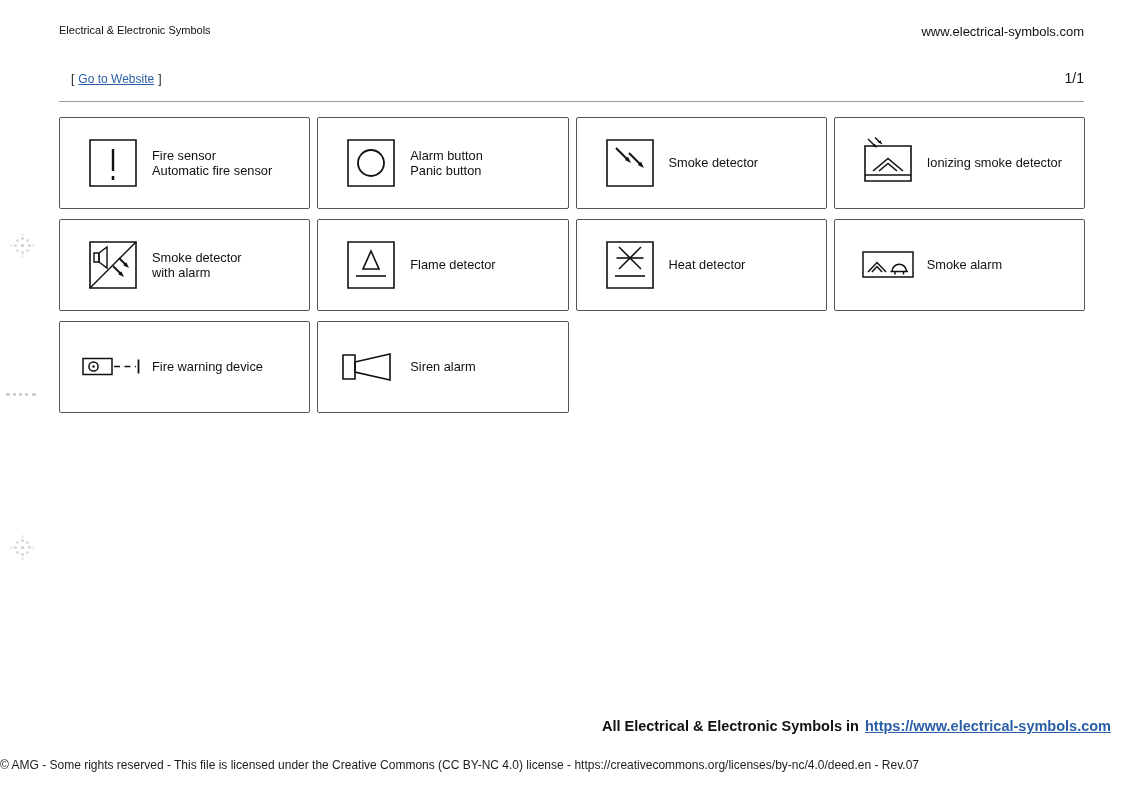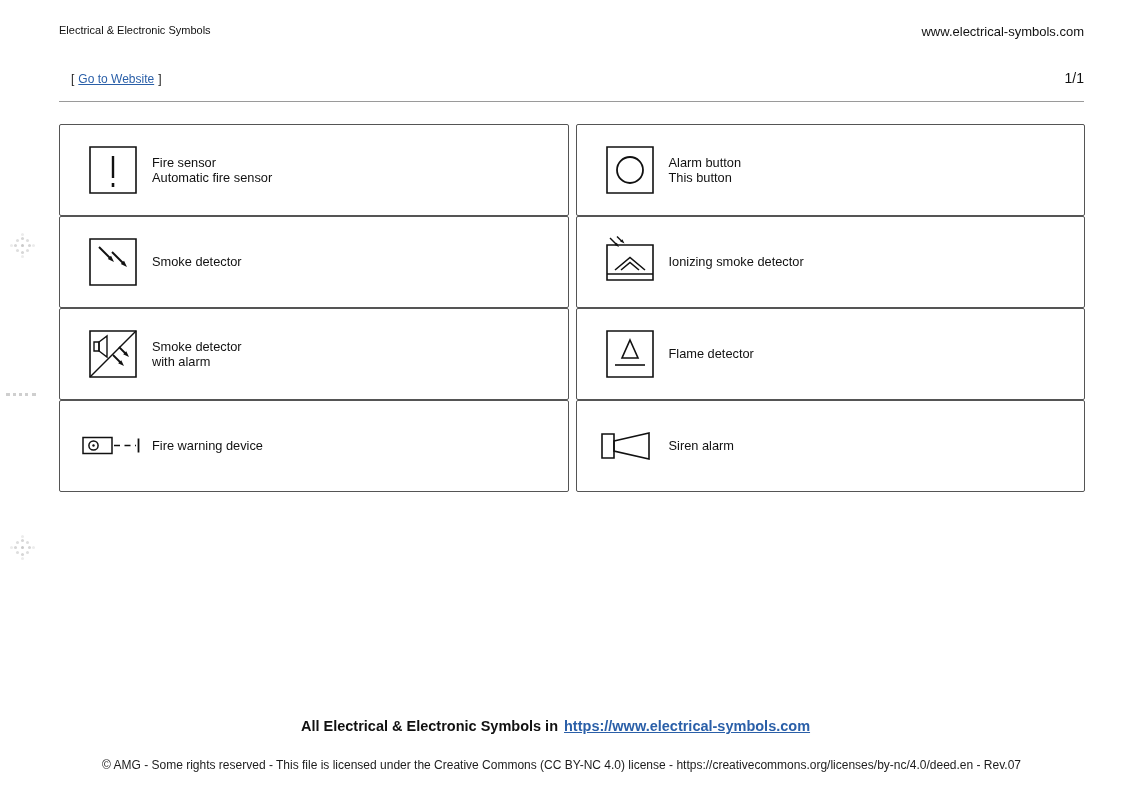--- a/index.html
+++ b/index.html
@@ -19,36 +19,36 @@
   .titlebar{position:absolute;left:59px;right:39px;top:70px;display:flex;align-items:baseline;}
   .page-title{font-size:19px;font-weight:bold;letter-spacing:.2px;}
   .goto-wrap{margin-left:12px;font-size:12px;}
   .goto-wrap .bracket{color:#222;}
   .goto-link{color:var(--link);text-decoration:underline;margin:0 4px;cursor:pointer;}
   .page-indicator{margin-left:auto;font-size:14px;}
   .rule{position:absolute;left:59px;right:39px;top:101px;border-top:1px solid #9a9a9a;}
 
   .grid{
     position:absolute;left:59px;top:117px;width:1026px;
-    display:grid;grid-template-columns:repeat(2,1fr);
-    gap:0 7px;grid-auto-rows:92px;margin-top:7px;
+    display:grid;grid-template-columns:repeat(4,1fr);
+    gap:10px 7px;grid-auto-rows:92px;
   }
   .card{
     border:1px solid var(--border);border-radius:2px;background:#fff;
     display:flex;align-items:center;padding-left:14px;
   }
   .icon-wrap{width:78px;display:flex;justify-content:center;align-items:center;flex:none;}
   .card-label{font-size:12.8px;line-height:1.18;white-space:pre-line;}
 
   svg{display:block;}
   svg *{vector-effect:non-scaling-stroke;}
 
-  .footer-line{position:absolute;left:0;right:12px;top:718px;text-align:center;font-size:14.5px;font-weight:bold;}
+  .footer-line{position:absolute;left:0;right:12px;top:718px;text-align:right;font-size:14.5px;font-weight:bold;}
   .footer-link{color:var(--link);text-decoration:underline;cursor:pointer;margin-left:6px;}
-  .copyright{position:absolute;left:0;right:0;top:758px;text-align:center;font-size:12px;color:#1c1c1c;font-weight:normal;}
+  .copyright{position:absolute;left:0;right:0;top:758px;text-align:left;font-size:12px;color:#1c1c1c;font-weight:normal;}
 
   .dotburst{position:absolute;width:26px;height:26px;pointer-events:none;}
   .dotburst i{
     position:absolute;left:12px;top:12px;width:3px;height:3px;border-radius:50%;background:#c9c9c9;
     box-shadow:
       7px 0 0 #d6d6d6,-7px 0 0 #d6d6d6,0 7px 0 #d6d6d6,0 -7px 0 #d6d6d6,
       5px 5px 0 #dedede,-5px 5px 0 #dedede,5px -5px 0 #dedede,-5px -5px 0 #dedede,
       11px 0 0 #ececec,-11px 0 0 #ececec,0 11px 0 #ececec,0 -11px 0 #ececec;
   }
   .dotline{position:absolute;width:30px;border-top:3px dotted #cfcfcf;pointer-events:none;}
@@ -82,21 +82,21 @@
   </div>
 
   <div class="card">
     <span class="icon-wrap">
       <svg width="52" height="52" viewBox="0 0 52 52" fill="none" stroke="#111" stroke-width="1.6">
         <rect x="3" y="3" width="46" height="46"></rect>
         <circle cx="26" cy="26" r="13" stroke-width="1.8"></circle>
       </svg>
     </span>
     <span class="card-label">Alarm button
-This button</span>
+Panic button</span>
   </div>
 
   <div class="card">
     <span class="icon-wrap">
       <svg width="52" height="52" viewBox="0 0 52 52" fill="none" stroke="#111" stroke-width="1.6">
         <rect x="3" y="3" width="46" height="46"></rect>
         <line x1="12" y1="11" x2="23.5" y2="22.5" stroke-width="2"></line>
         <polygon points="27,26 24,19.8 20.8,23" fill="#111" stroke="none"></polygon>
         <line x1="25" y1="16" x2="36.5" y2="27.5" stroke-width="2"></line>
         <polygon points="40,31 37,24.8 33.8,28" fill="#111" stroke="none"></polygon>
@@ -142,21 +142,47 @@
     <span class="icon-wrap">
       <svg width="52" height="52" viewBox="0 0 52 52" fill="none" stroke="#111" stroke-width="1.6">
         <rect x="3" y="3" width="46" height="46"></rect>
         <path d="M26,12 L34,30 L18,30 Z"></path>
         <line x1="11" y1="37" x2="41" y2="37"></line>
       </svg>
     </span>
     <span class="card-label">Flame detector</span>
   </div>
 
-
+  <div class="card">
+    <span class="icon-wrap">
+      <svg width="52" height="52" viewBox="0 0 52 52" fill="none" stroke="#111" stroke-width="1.6">
+        <rect x="3" y="3" width="46" height="46"></rect>
+        <line x1="15" y1="8" x2="37" y2="30"></line>
+        <line x1="37" y1="8" x2="15" y2="30"></line>
+        <line x1="12.5" y1="19" x2="39.5" y2="19"></line>
+        <line x1="11" y1="37" x2="41" y2="37"></line>
+      </svg>
+    </span>
+    <span class="card-label">Heat detector</span>
+  </div>
+
+  <div class="card">
+    <span class="icon-wrap">
+      <svg width="56" height="52" viewBox="0 0 56 52" fill="none" stroke="#111" stroke-width="1.5">
+        <rect x="3" y="13" width="50" height="25"></rect>
+        <polyline points="8,33 17,23.5 26,33"></polyline>
+        <polyline points="12,33 17,27.5 22,33"></polyline>
+        <path d="M32,32.5 a7.25,7.25 0 0 1 14.5,0"></path>
+        <line x1="30.5" y1="32.5" x2="48" y2="32.5"></line>
+        <line x1="35" y1="32.5" x2="35" y2="35.5"></line>
+        <line x1="43.5" y1="32.5" x2="43.5" y2="35.5"></line>
+      </svg>
+    </span>
+    <span class="card-label">Smoke alarm</span>
+  </div>
 
   <div class="card">
     <span class="icon-wrap">
       <svg width="66" height="52" viewBox="0 0 66 52" fill="none" stroke="#111" stroke-width="1.5">
         <rect x="3" y="17.5" width="29" height="16"></rect>
         <circle cx="13.5" cy="25.5" r="4.6"></circle>
         <circle cx="13.5" cy="25.5" r="1.2" fill="#111" stroke="none"></circle>
         <line x1="34" y1="25.5" x2="56" y2="25.5" stroke-dasharray="6,4.5"></line>
         <line x1="58.5" y1="18.5" x2="58.5" y2="32.5" stroke-width="1.8"></line>
       </svg>

